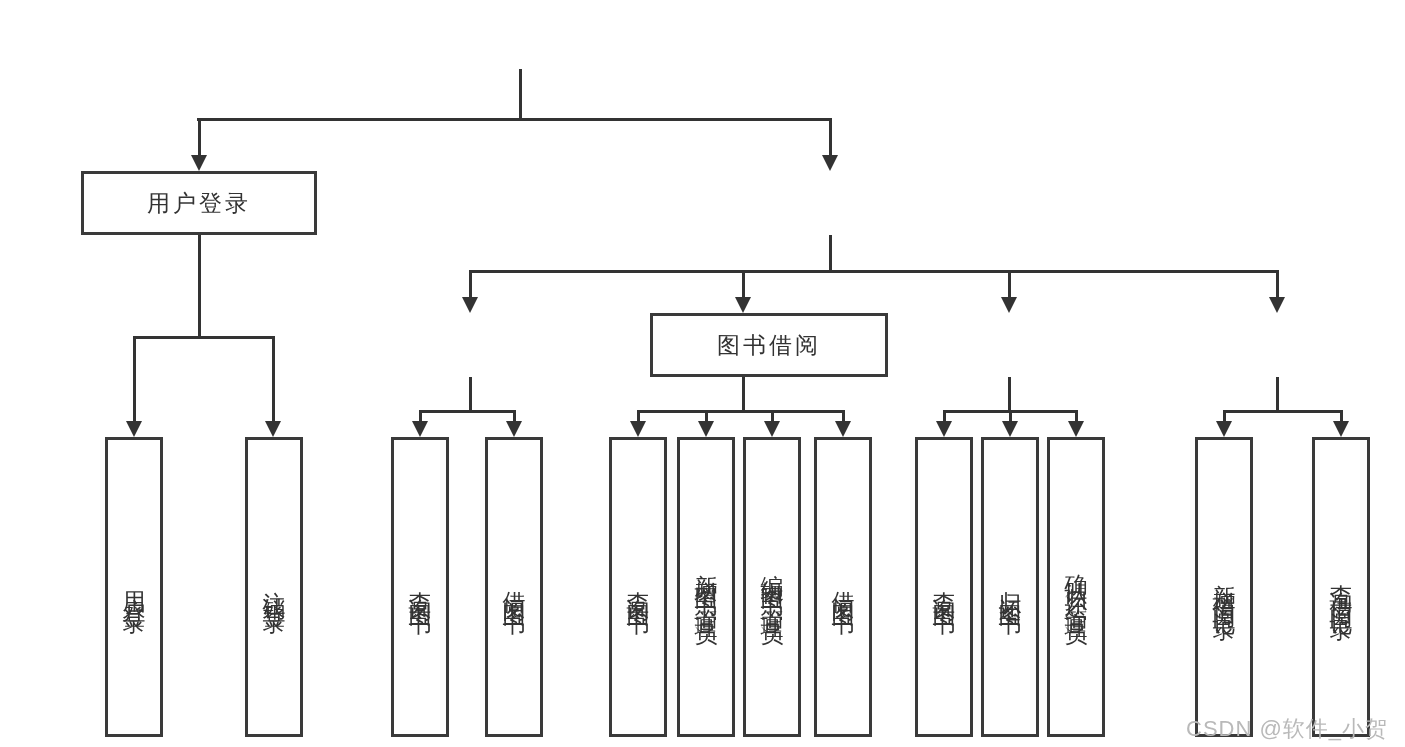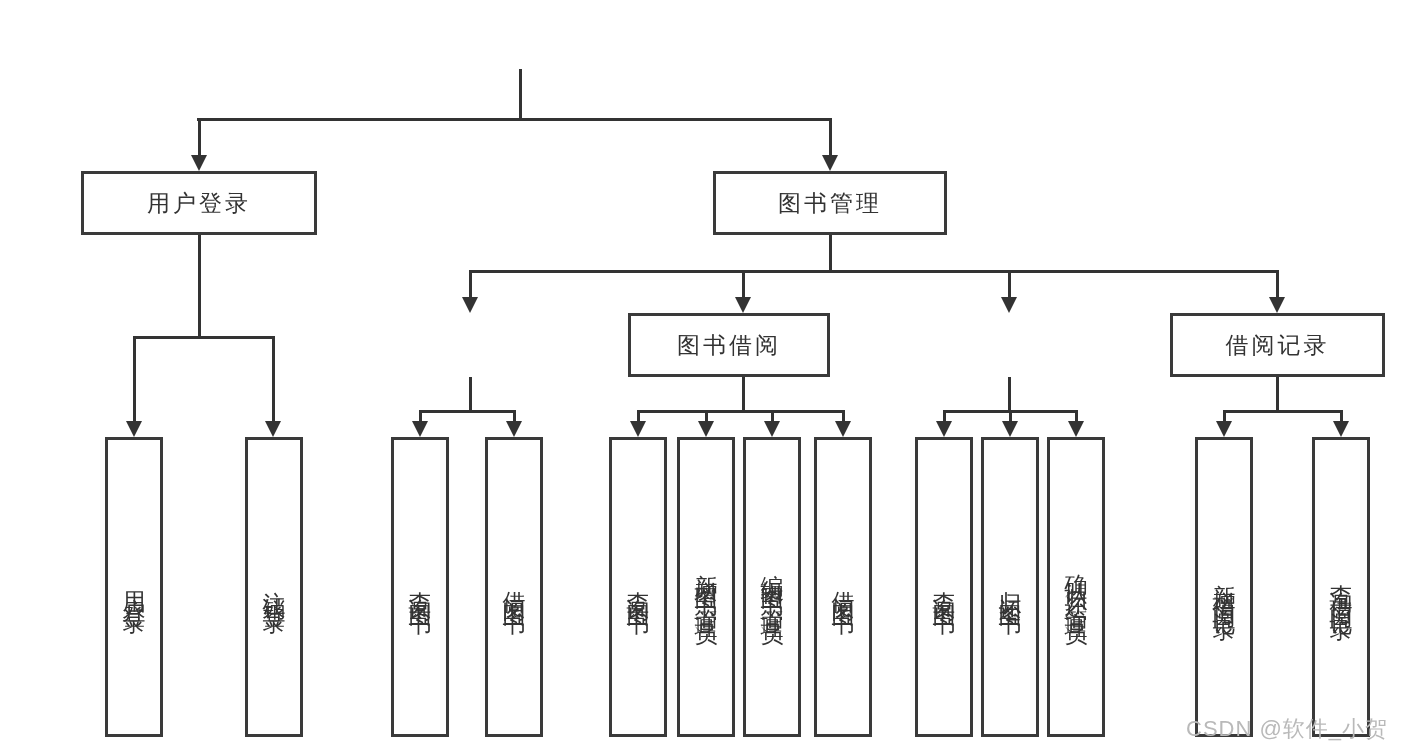--- a/index.html
+++ b/index.html
@@ -47,47 +47,41 @@
   <div class="v" style="left:519px;top:69px;height:49px"></div>
   <div class="h" style="left:197px;top:118px;width:635px"></div>
   <div class="v" style="left:198px;top:118px;height:39px"></div>
   <div class="a" style="left:191px;top:155px"></div>
   <div class="v" style="left:829px;top:118px;height:39px"></div>
   <div class="a" style="left:822px;top:155px"></div>
 
   <div class="box" style="left:81px;top:171px;width:236px;height:64px">
     <span>用户登录</span>
   </div>
-  <div class="box" style="left:713px;top:171px;width:234px;height:64px">
-    <span>图书管理</span>
-  </div>
 
   <div class="v" style="left:198px;top:235px;height:101px"></div>
   <div class="h" style="left:133px;top:336px;width:142px"></div>
   <div class="v" style="left:133px;top:336px;height:86px"></div>
   <div class="a" style="left:126px;top:421px"></div>
   <div class="v" style="left:272px;top:336px;height:86px"></div>
   <div class="a" style="left:265px;top:421px"></div>
 
   <div class="v" style="left:829px;top:235px;height:35px"></div>
   <div class="h" style="left:469px;top:270px;width:810px"></div>
   <div class="v" style="left:469px;top:270px;height:28px"></div>
   <div class="a" style="left:462px;top:297px"></div>
   <div class="v" style="left:742px;top:270px;height:28px"></div>
   <div class="a" style="left:735px;top:297px"></div>
   <div class="v" style="left:1008px;top:270px;height:28px"></div>
   <div class="a" style="left:1001px;top:297px"></div>
   <div class="v" style="left:1276px;top:270px;height:28px"></div>
   <div class="a" style="left:1269px;top:297px"></div>
 
-  <div class="box" style="left:628px;top:313px;width:202px;height:64px">
+  <div class="box" style="left:650px;top:313px;width:238px;height:64px">
     <span>图书借阅</span>
-  </div>
-  <div class="box" style="left:1170px;top:313px;width:215px;height:64px">
-    <span>借阅记录</span>
   </div>
 
   <div class="v" style="left:469px;top:377px;height:33px"></div>
   <div class="h" style="left:419px;top:410px;width:97px"></div>
   <div class="v" style="left:419px;top:410px;height:12px"></div>
   <div class="a" style="left:412px;top:421px"></div>
   <div class="v" style="left:513px;top:410px;height:12px"></div>
   <div class="a" style="left:506px;top:421px"></div>
 
   <div class="v" style="left:742px;top:377px;height:33px"></div>

